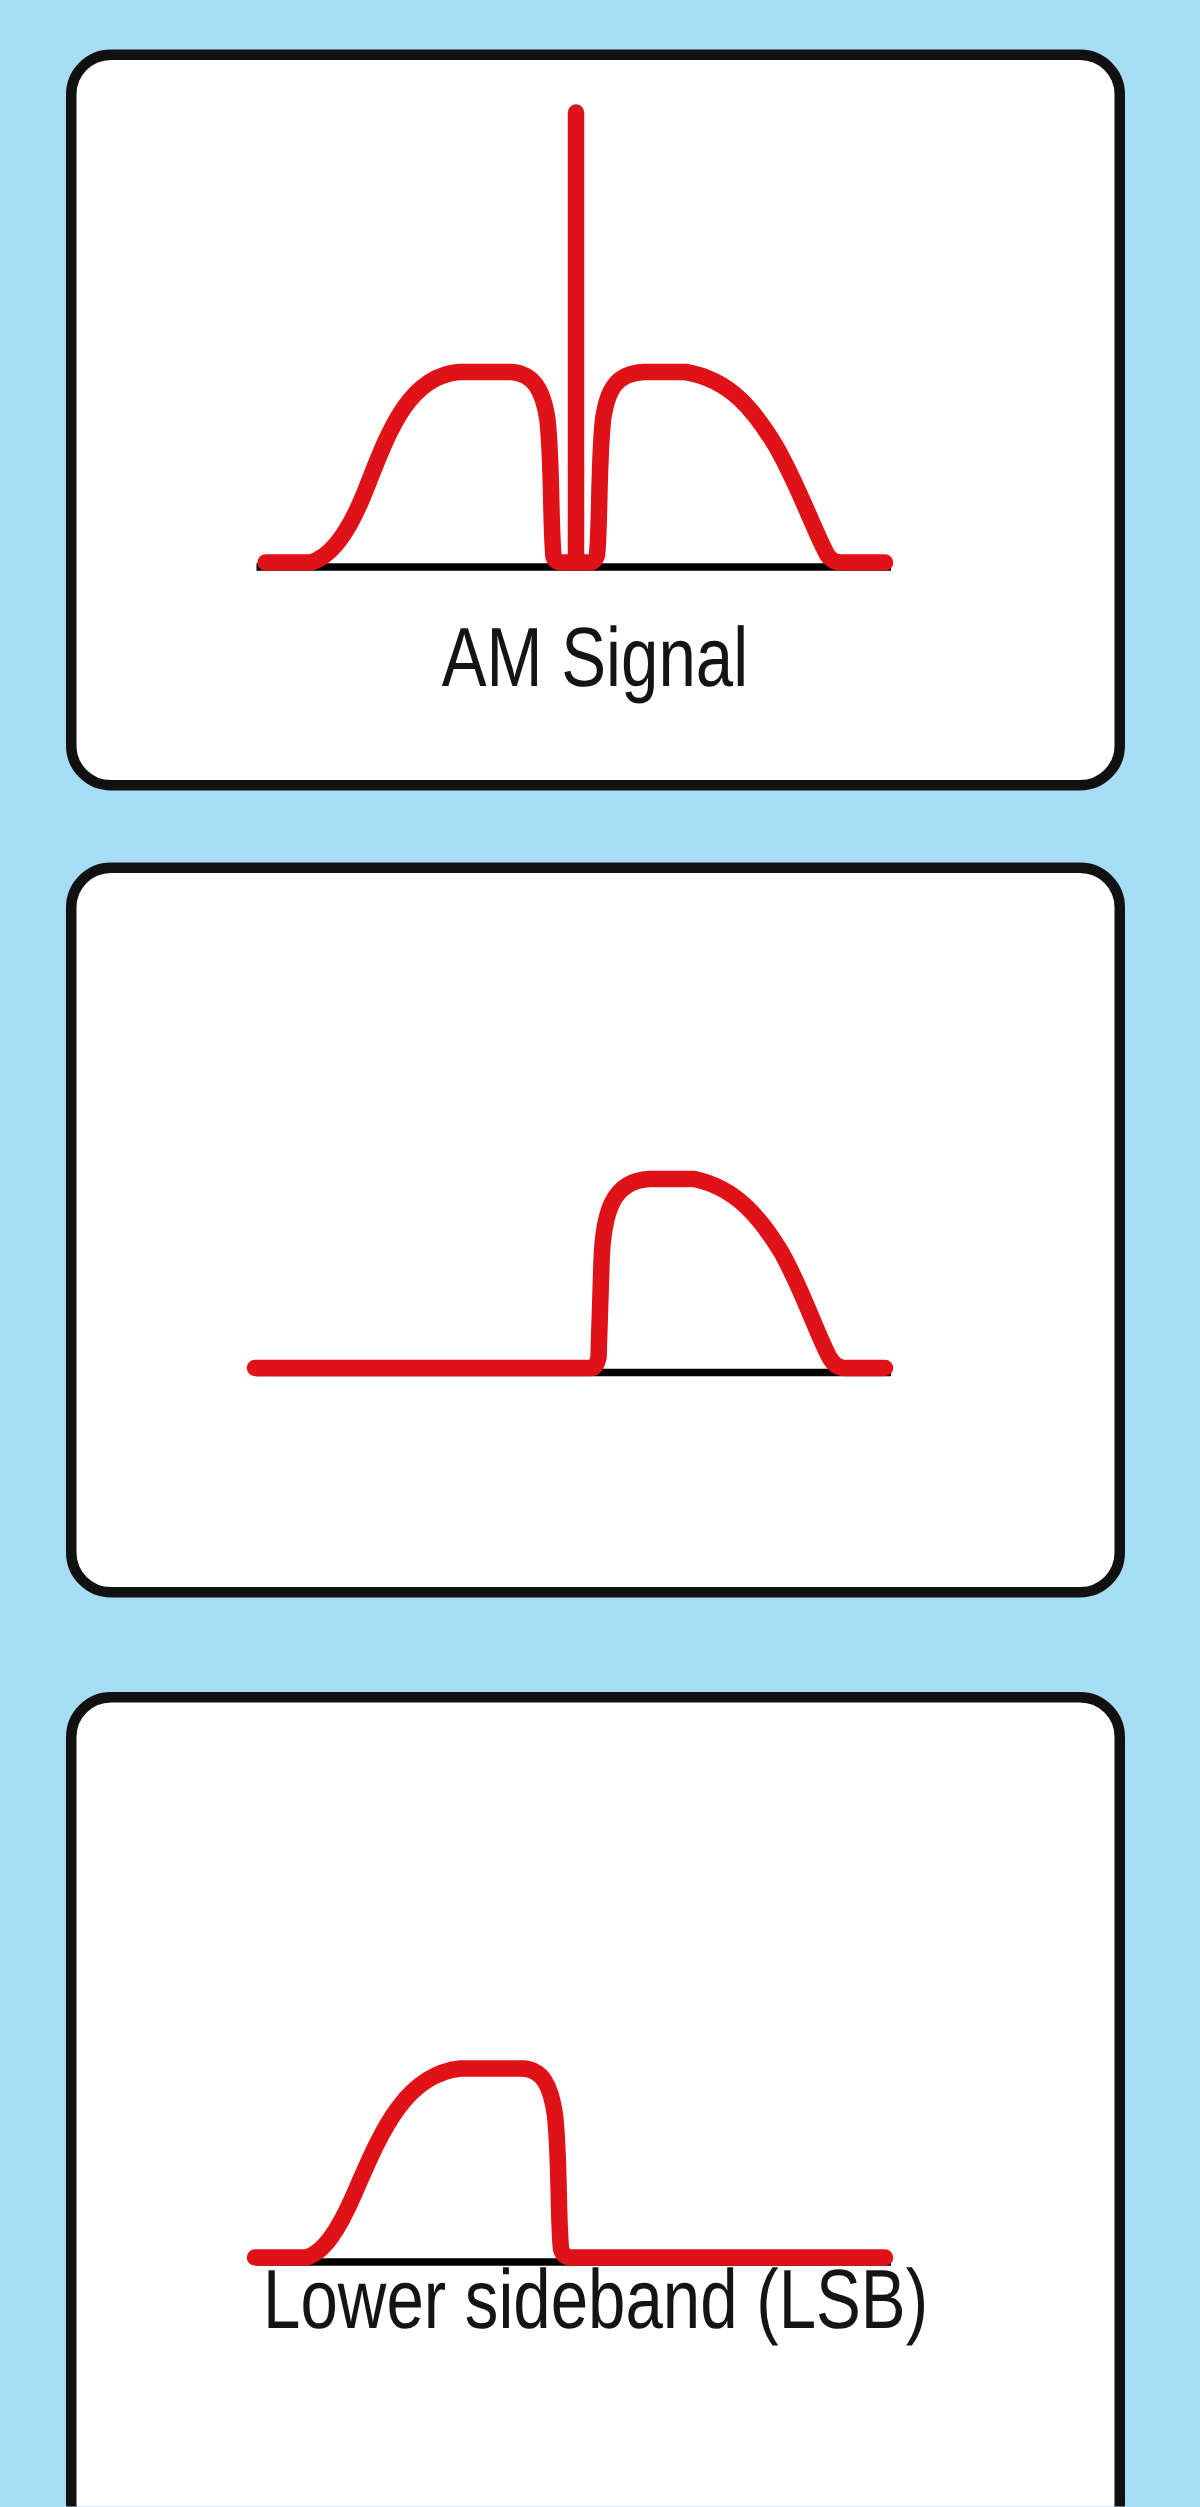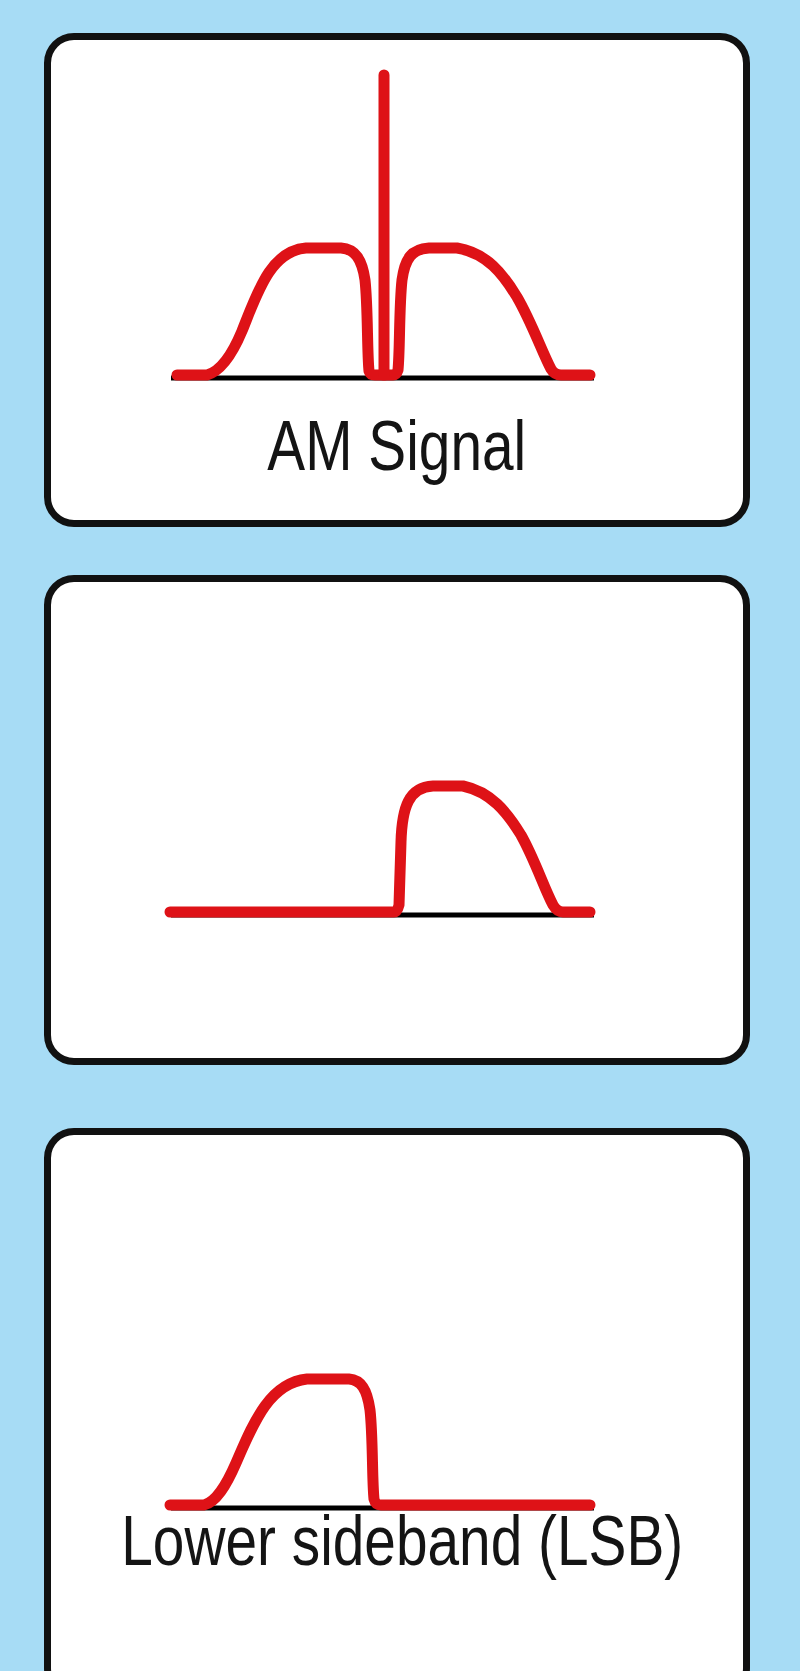--- a/index.html
+++ b/index.html
@@ -23,21 +23,21 @@
   #panel-lsb{top:1128px;height:570px;}
   .panel svg{
     position:absolute;left:0;top:0;
     width:100%;height:100%;
     display:block;
   }
   .panel-label{
     position:absolute;
     left:0;top:370px;width:100%;
     text-align:center;
-    font-size:71px;
+    font-size:56px;
     line-height:1;
     color:#141414;
     white-space:nowrap;
   }
   .panel-label span{
     display:inline-block;
     transform:scaleX(0.8);
     transform-origin:50% 50%;
   }
 </style>

